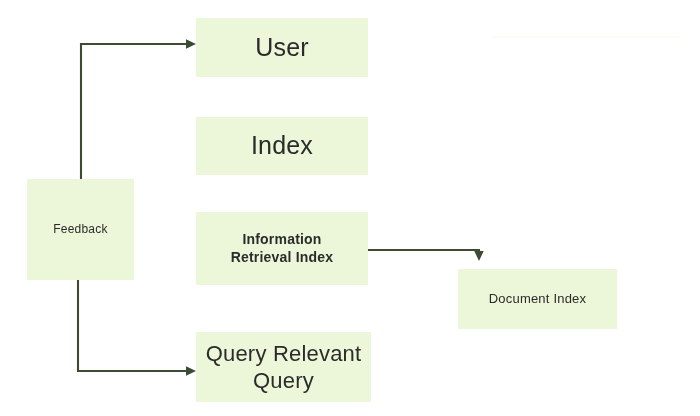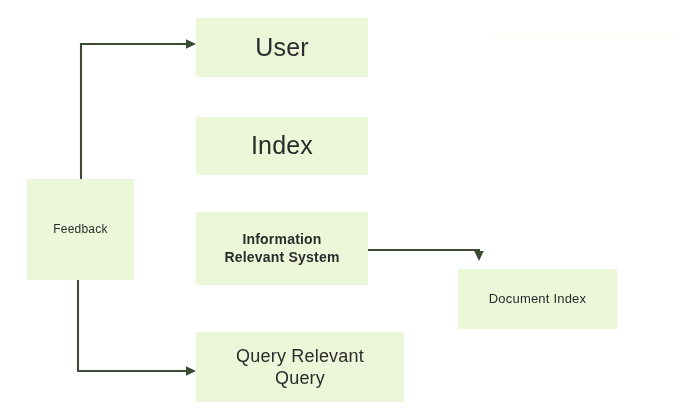--- a/index.html
+++ b/index.html
@@ -49,22 +49,22 @@
   #node-irs {
     left: 196px;  top: 212px;  width: 172px; height: 73px;
     font-size: 14px;
     font-weight: bold;
   }
   #node-docindex {
     left: 458px;  top: 269px;  width: 159px; height: 60px;
     font-size: 13px;
   }
   #node-qro {
-    left: 196px;  top: 332px;  width: 208px; height: 70px;
-    font-size: 18px;
+    left: 196px;  top: 332px;  width: 175px; height: 70px;
+    font-size: 22px;
   }
   .edge-layer {
     position: absolute;
     left: 0; top: 0;
     width: 700px;
     height: 416px;
     pointer-events: none;
   }
   .edge-path {
     fill: none;
@@ -117,21 +117,21 @@
     <span>Index</span>
   </div>
 
   <div class="node" id="node-feedback" style="background: rgb(236, 247, 217); color: rgb(43, 43, 43);">
     <span>Feedback</span>
   </div>
 
   <div class="node" id="node-irs" style="background: rgb(236, 247, 217); color: rgb(43, 43, 43);">
     <span>
       <span>Information</span><br>
-      <span>Relevant System</span>
+      <span>Retrieval Index</span>
     </span>
   </div>
 
   <div class="node" id="node-docindex" style="background: rgb(236, 247, 217); color: rgb(43, 43, 43);">
     <span>Document Index</span>
   </div>
 
   <div class="node" id="node-qro" style="background: rgb(236, 247, 217); color: rgb(43, 43, 43);">
     <span>
       <span>Query Relevant</span><br>

